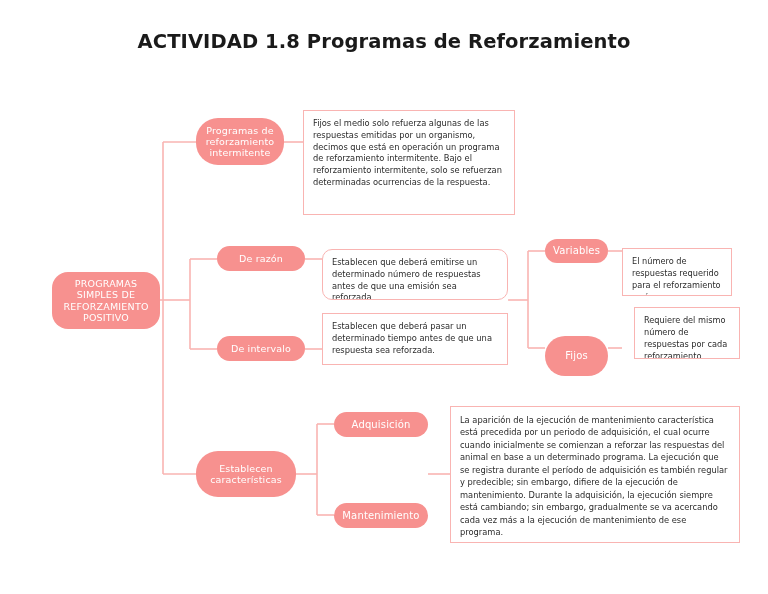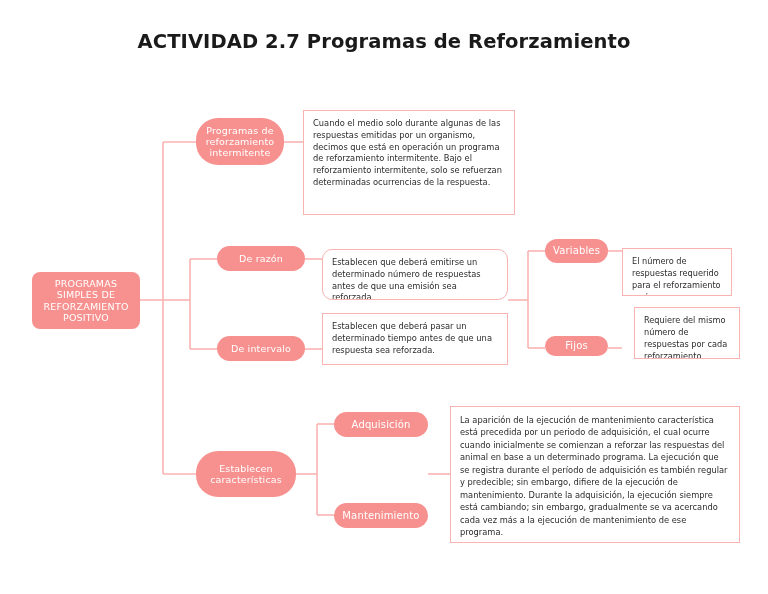--- a/index.html
+++ b/index.html
@@ -51,21 +51,22 @@
     justify-content: center;
     text-align: center;
     font-weight: normal;
     line-height: 1.18;
     padding: 2px 6px;
     z-index: 3;
   }
   .node.root {
     font-size: 9.5px;
     letter-spacing: 0.2px;
-    border-radius: 8px;
+    border-radius: 16px;
+    margin-left: 20px;
   }
   .node.lvl1 {
     font-size: 9.5px;
     letter-spacing: 0.15px;
   }
   .node.lvl2 {
     font-size: 10px;
     letter-spacing: 0.15px;
   }
 
@@ -84,21 +85,21 @@
     z-index: 2;
   }
   .textbox.small {
     font-size: 8.2px;
     line-height: 1.45;
   }
 </style>
 </head>
 <body>
 
-<div id="diagram-title">ACTIVIDAD 2.7 Programas de Reforzamiento</div>
+<div id="diagram-title">ACTIVIDAD 1.8 Programas de Reforzamiento</div>
 
 <svg id="connectors" viewBox="0 0 768 594" width="768" height="594">
   <g fill="none" stroke="#f9b4b2" stroke-width="1.6">
 
     <path d="M140,300 L163,300"></path>
 
     <path d="M163,142 L163,474"></path>
 
     <path d="M163,142 L196,142"></path>
 
@@ -135,29 +136,29 @@
 <div class="node root" style="left:32px; top:272px; width:108px; height:57px;">PROGRAMAS SIMPLES DE REFORZAMIENTO POSITIVO</div>
 
 <div class="node lvl1" style="left:196px; top:118px; width:88px; height:47px;">Programas de reforzamiento intermitente</div>
 
 <div class="node lvl1" style="left:217px; top:246px; width:88px; height:25px;">De razón</div>
 
 <div class="node lvl1" style="left:217px; top:336px; width:88px; height:25px;text-align:center;">De intervalo</div>
 
 <div class="node lvl2" style="left:545px; top:239px; width:63px; height:24px;">Variables</div>
 
-<div class="node lvl2" style="left:545px; top:336px; width:63px; height:20px;">Fijos</div>
+<div class="node lvl2" style="left:545px; top:336px; width:63px; height:40px;">Fijos</div>
 
 <div class="node lvl1" style="left:196px; top:451px; width:100px; height:46px;">Establecen características</div>
 
 <div class="node lvl2" style="left:334px; top:412px; width:94px; height:25px;">Adquisición</div>
 
 <div class="node lvl2" style="left:334px; top:503px; width:94px; height:25px;">Mantenimiento</div>
 
-<div class="textbox" style="left:303px; top:110px; width:212px; height:105px;">Cuando el medio solo durante algunas de las respuestas emitidas por un organismo, decimos que está en operación un programa de reforzamiento intermitente. Bajo el reforzamiento intermitente, solo se refuerzan determinadas ocurrencias de la respuesta.</div>
+<div class="textbox" style="left:303px; top:110px; width:212px; height:105px;">Fijos el medio solo refuerza algunas de las respuestas emitidas por un organismo, decimos que está en operación un programa de reforzamiento intermitente. Bajo el reforzamiento intermitente, solo se refuerzan determinadas ocurrencias de la respuesta.</div>
 
 <div class="textbox" style="left:322px; top:249px; width:186px; height:51px;border-radius:10px;">Establecen que deberá emitirse un determinado número de respuestas antes de que una emisión sea reforzada.</div>
 
 <div class="textbox" style="left:322px; top:313px; width:186px; height:52px;">Establecen que deberá pasar un determinado tiempo antes de que una respuesta sea reforzada.</div>
 
 <div class="textbox small" style="left:622px; top:248px; width:110px; height:48px;">El número de respuestas requerido para el reforzamiento varía</div>
 
 <div class="textbox small" style="left:634px; top:307px; width:106px; height:52px;">Requiere del mismo número de respuestas por cada reforzamiento</div>
 
 <div class="textbox" style="left:450px; top:406px; width:290px; height:137px; line-height:1.5;">La aparición de la ejecución de mantenimiento característica está precedida por un periodo de adquisición, el cual ocurre cuando inicialmente se comienzan a reforzar las respuestas del animal en base a un determinado programa.  La ejecución que se registra durante el período de adquisición es también regular y predecible; sin embargo, difiere de la ejecución de mantenimiento. Durante la adquisición, la ejecución siempre está cambiando; sin embargo, gradualmente se va acercando cada vez más a la ejecución de mantenimiento de ese programa.</div>

